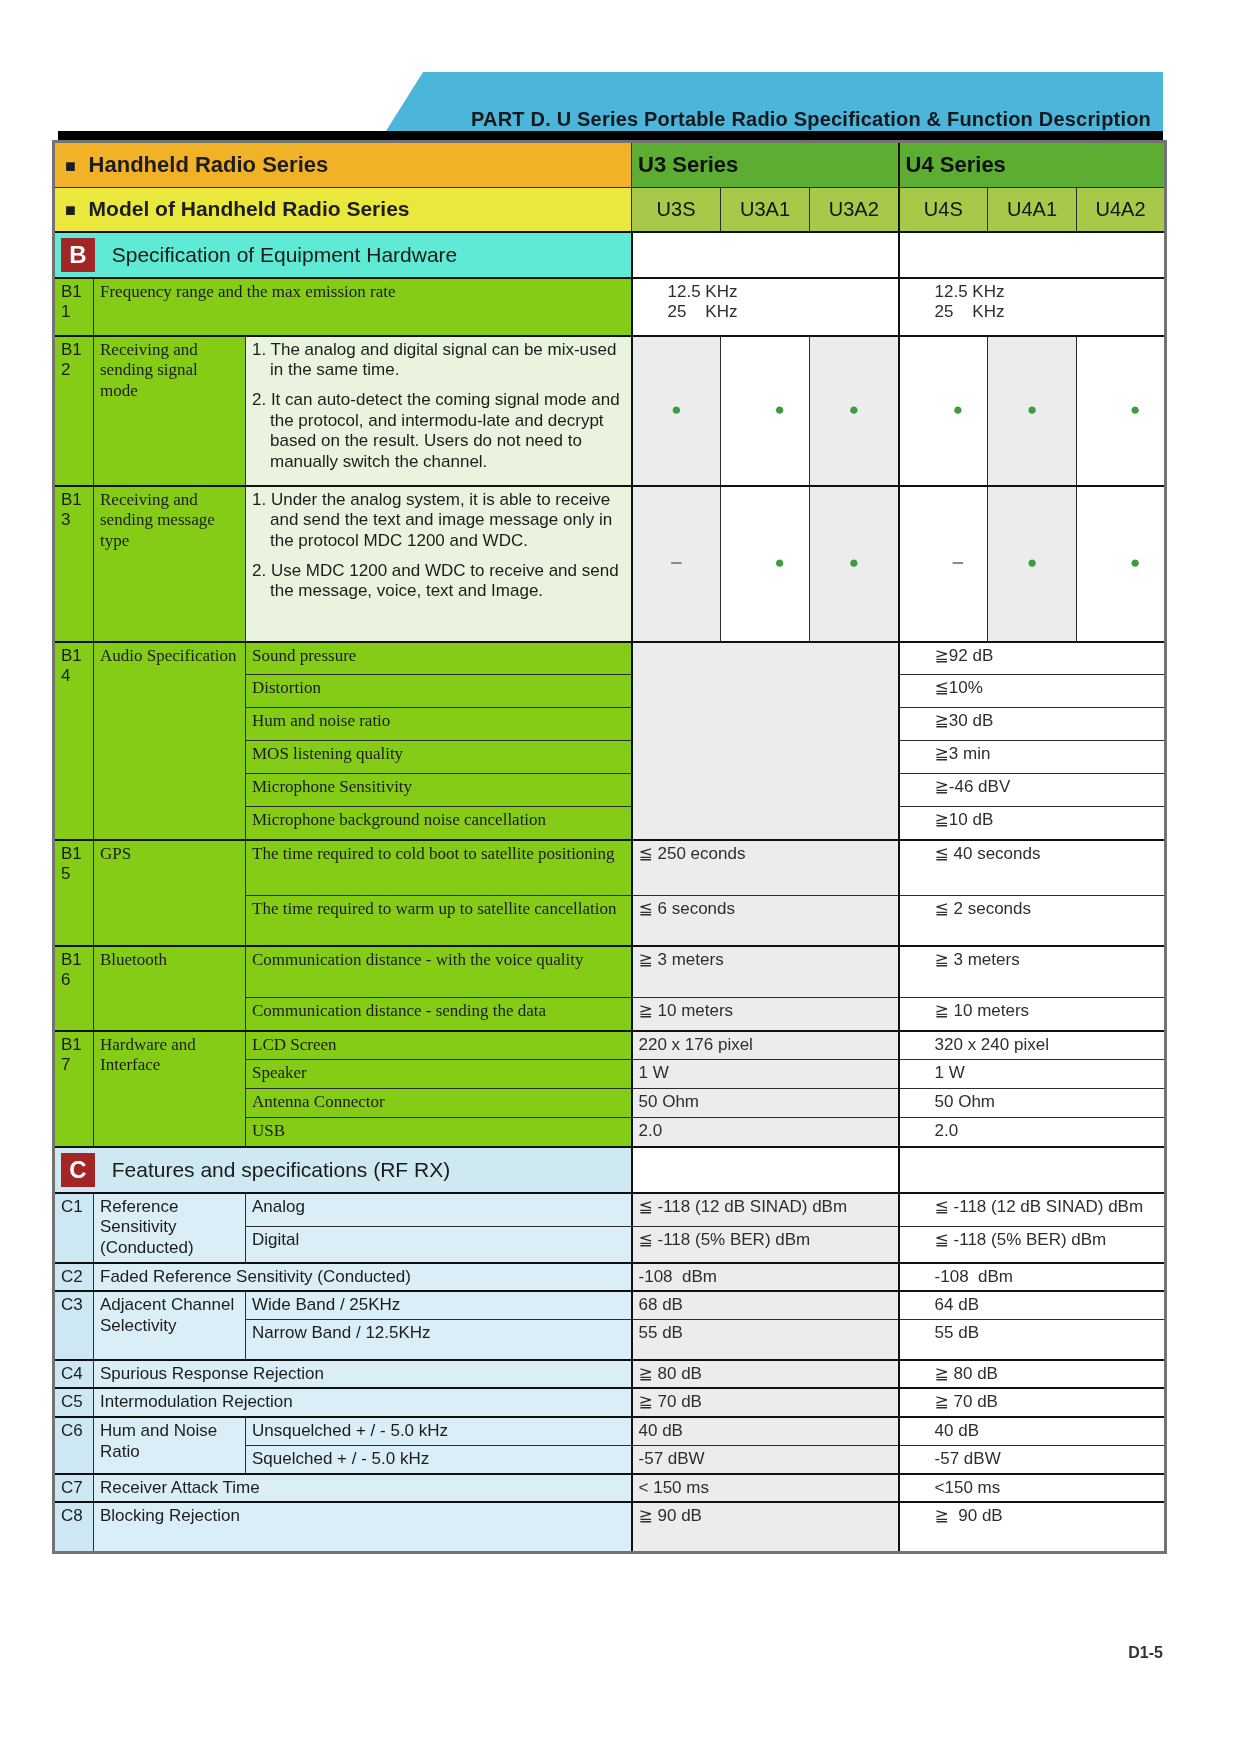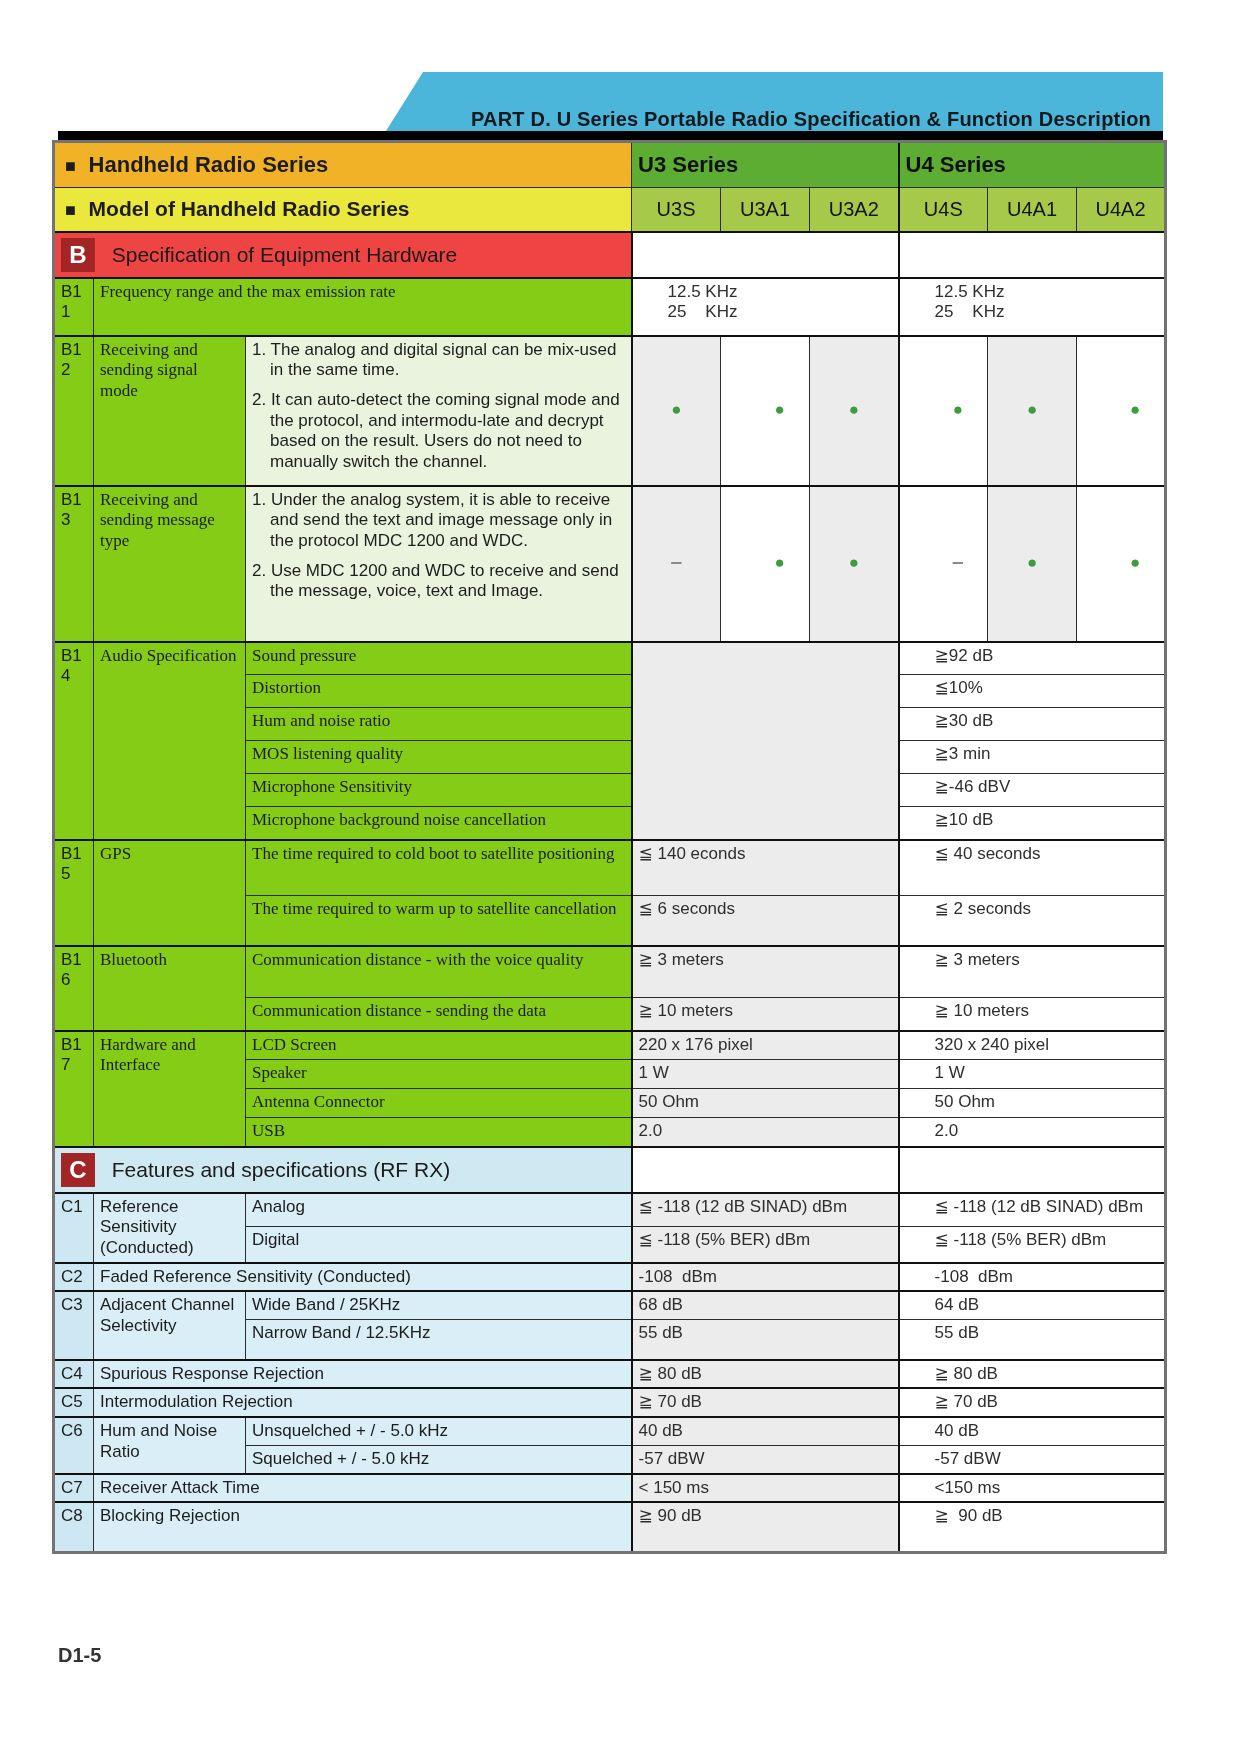--- a/index.html
+++ b/index.html
@@ -34,21 +34,21 @@
   .cell-orange{background:#f2b227;vertical-align:middle;}
   .cell-yellow{background:#eae73d;vertical-align:middle;}
   .cell-series{background:#5dad33;text-align:left;vertical-align:middle;font-size:22px;font-weight:bold;color:#101010;}
   .cell-model{background:#a7c94a;text-align:center;vertical-align:middle;font-size:20px;color:#141414;}
   .t-lg{font-size:22px;font-weight:bold;}
   .t-md{font-size:21px;font-weight:bold;}
   .bullet{font-size:18px;margin:0 8px 0 4px;}
   .h-r1{height:46px}.h-r2{height:44px}
 
   
-  .sec-b{background:#ef4444;vertical-align:middle;}
+  .sec-b{background:#5eead4;vertical-align:middle;}
   .sec-c{background:#cfe9f2;vertical-align:middle;}
   .badge{
     display:inline-block;width:34px;height:34px;background:#a32626;color:#fff;
     font-size:24px;font-weight:bold;text-align:center;line-height:34px;
     vertical-align:middle;margin-right:12px;
   }
   .sec-title{font-size:21px;vertical-align:middle;color:#1b1b1b;}
   .h-sec{height:46px}
 
   
@@ -71,22 +71,22 @@
   .h-sub33{height:33px}
   .h-b15a{height:56px}.h-b15b{height:50px}
   .h-b16a{height:52px}.h-b16b{height:33px}
   .h-b17{height:29px}
   .h-c1a{height:33px}.h-c1b{height:36px}
   .h-c2{height:28px}.h-c3a{height:28px}.h-c3b{height:40px}
   .h-c45{height:26px}.h-c6{height:27px}.h-c7{height:27px}.h-c8{height:50px}
 
   
   .footer{
-    position:absolute;left:58px;top:1644px;width:1105px;text-align:left;
-    font-size:20px;font-weight:bold;color:#333;
+    position:absolute;left:58px;top:1644px;width:1105px;text-align:right;
+    font-size:16px;font-weight:bold;color:#333;
   }
 </style>
 </head>
 <body>
 
 <div class="banner">
   <span>PART D. U Series Portable Radio Specification &amp; Function Description</span>
 </div>
 <div class="banner-bar"></div>
 
@@ -199,21 +199,21 @@
   </tr>
   <tr class="sub h-sub33">
     <td class="lab-b">Microphone background noise cancellation</td>
     <td colspan="3" class="val c-white vsep">≧10 dB</td>
   </tr>
 
   <tr class="major h-b15a">
     <td class="idcell-b" rowspan="2">B15</td>
     <td class="lab-b" rowspan="2">GPS</td>
     <td class="lab-b">The time required to cold boot to satellite positioning</td>
-    <td colspan="3" class="val c-gray vsep2">≦ 140 econds</td>
+    <td colspan="3" class="val c-gray vsep2">≦ 250 econds</td>
     <td colspan="3" class="val c-white vsep">≦ 40 seconds</td>
   </tr>
   <tr class="sub h-b15b">
     <td class="lab-b">The time required to warm up to satellite cancellation</td>
     <td colspan="3" class="val c-gray vsep2">≦ 6 seconds</td>
     <td colspan="3" class="val c-white vsep">≦ 2 seconds</td>
   </tr>
 
   <tr class="major h-b16a">
     <td class="idcell-b" rowspan="2">B16</td>

